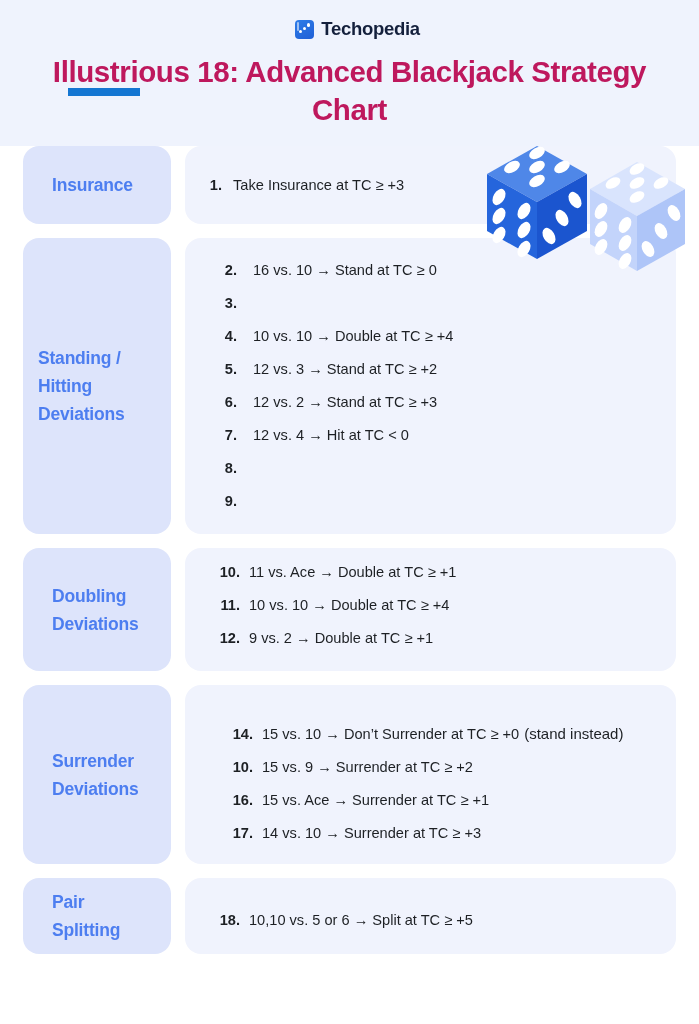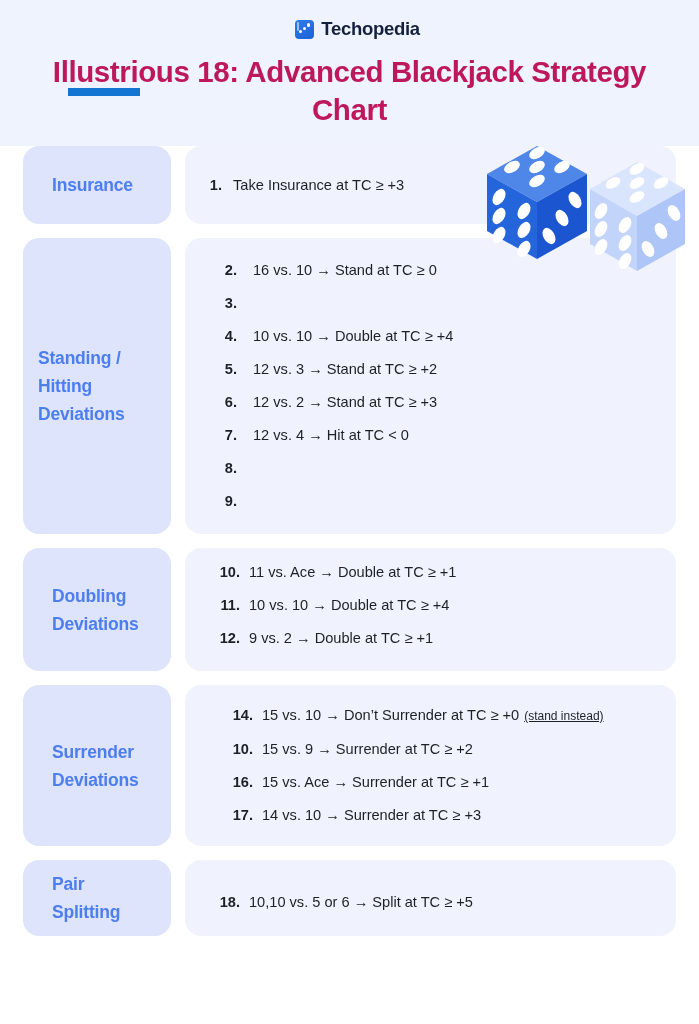--- a/index.html
+++ b/index.html
@@ -156,40 +156,39 @@
     flex: none;
     text-align: right;
     margin-right: 9px;
   }
   .num-w1 { width: 17px; }
   .num-w2 { width: 25px; }
 
   .item-text { }
 
   .item-note {
-    font-size: 12px;
+    font-size: 15px;
     color: #1d2024;
     margin-left: 5px;
-    text-decoration: underline;
   }
 
   
   .row-insurance .items { padding-top: 26px; padding-bottom: 26px; }
   .row-insurance .item { line-height: 26px; }
   .row-insurance .item-num { margin-right: 11px; }
 
   .row-standing .cat { padding-left: 15px; }
   .row-standing .items { padding-top: 16px; padding-bottom: 16px; }
   .row-standing .item-num { margin-right: 16px; }
   .row-standing .item { padding-left: 15px; }
 
   .row-doubling .items { padding-top: 8px; padding-bottom: 16px; }
   .row-doubling .item { padding-left: 10px; }
 
-  .row-surrender .items { padding-top: 14px; padding-bottom: 14px; }
+  .row-surrender .items { padding-top: 32px; padding-bottom: 14px; }
   .row-surrender .item { padding-left: 23px; }
 
   .row-pair .items { padding-top: 26px; padding-bottom: 18px; }
   .row-pair .item { padding-left: 10px; line-height: 26px; }
 </style>
 </head>
 <body>
 
 <div class="header">
   <div class="brand">

